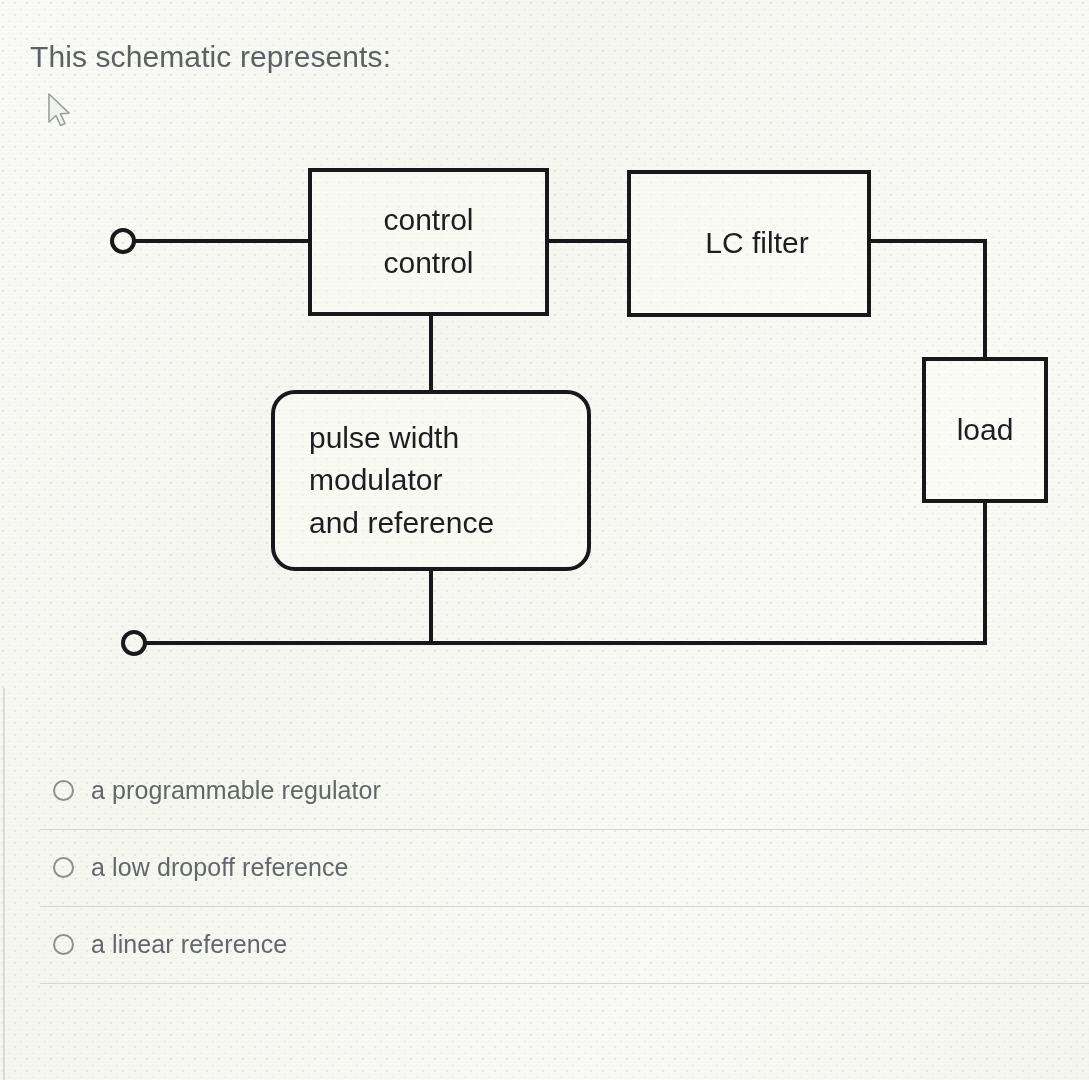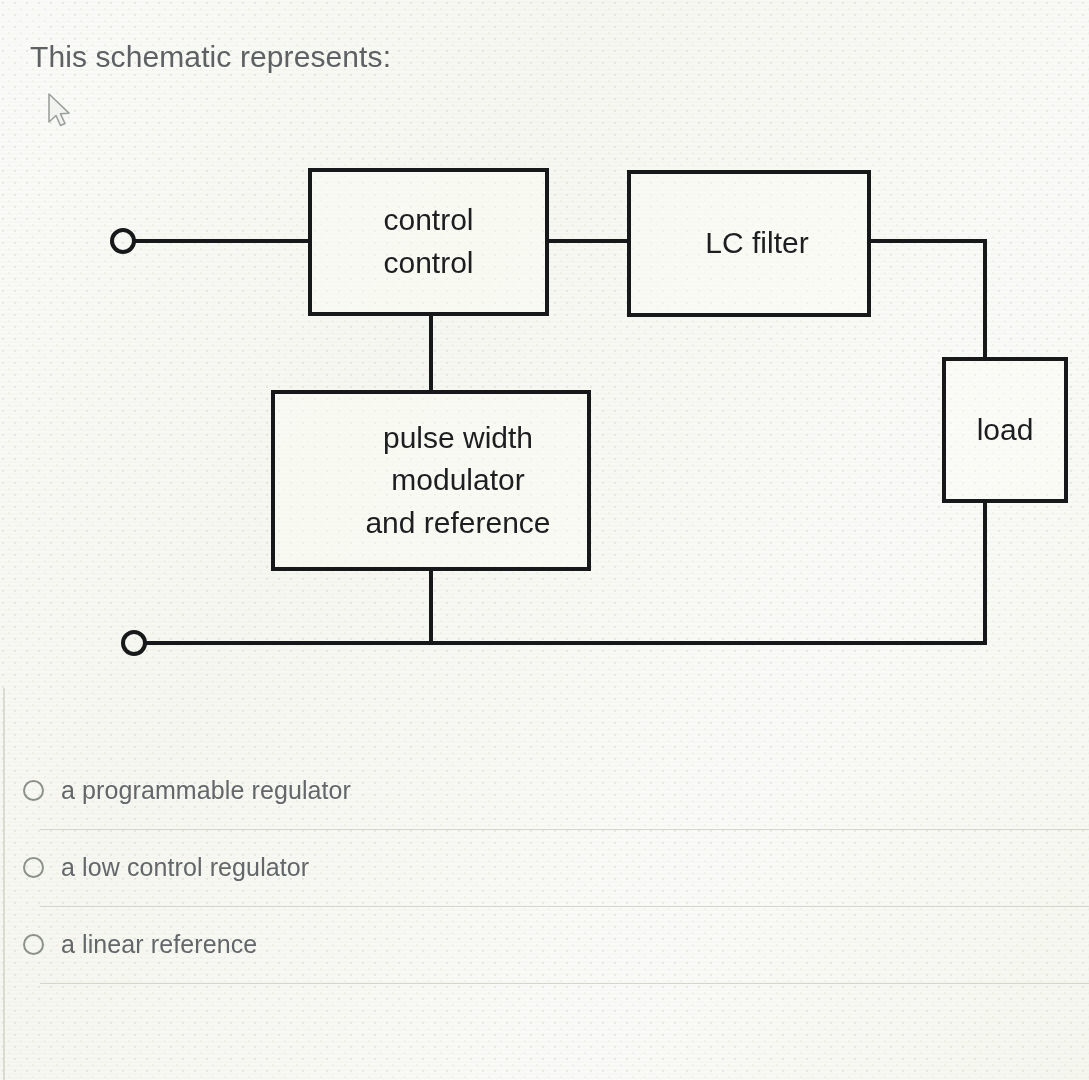--- a/index.html
+++ b/index.html
@@ -101,36 +101,36 @@
     background: rgba(252,252,246,0.45);
     display: flex;
     flex-direction: column;
     justify-content: center;
     font-family: "Liberation Sans", sans-serif;
     color: #1d1e20;
     font-size: 30px;
     line-height: 1.42;
   }
   .blk.center { align-items: center; text-align: center; }
-  .blk.left   { align-items: center; text-align: left; padding-left: 54px; }
+  .blk.left   { align-items: flex-start; text-align: left; padding-left: 34px; border-radius: 24px; }
 
   
   #options {
     position: absolute;
     left: 0;
     top: 752px;
     width: 1089px;
     z-index: 7;
   }
   .opt {
     position: relative;
     height: 77px;
     display: flex;
     align-items: center;
-    padding-left: 23px;
+    padding-left: 53px;
     box-sizing: border-box;
   }
   .opt + .opt::before,
   .opt:first-child::after {
     content: "";
   }
   .opt-sep {
     position: absolute;
     left: 40px;
     right: 0;
@@ -192,36 +192,36 @@
   <div class="blk center" style="left:627px; top:170px; width:244px; height:147px;padding-left:16px;">
     <div>LC filter</div>
   </div>
 
   <div class="blk left" style="left:271px; top:390px; width:320px; height:181px;">
     <div>pulse width</div>
     <div>modulator</div>
     <div>and reference</div>
   </div>
 
-  <div class="blk center" style="left:922px; top:357px; width:126px; height:146px;margin-left:20px;">
+  <div class="blk center" style="left:922px; top:357px; width:126px; height:146px;">
     <div>load</div>
   </div>
 
 </div>
 
 <div id="options">
 
   <div class="opt">
     <span class="radio"></span>
     <span class="opt-label">a programmable regulator</span>
   </div>
   <div class="opt">
     <span class="opt-sep" style="top:0;"></span>
     <span class="radio"></span>
-    <span class="opt-label">a low control regulator</span>
+    <span class="opt-label">a low dropoff reference</span>
   </div>
   <div class="opt">
     <span class="opt-sep" style="top:0;"></span>
     <span class="radio"></span>
     <span class="opt-label">a linear reference</span>
     <span class="opt-sep" style="top:77px;"></span>
   </div>
 
 </div>
 

